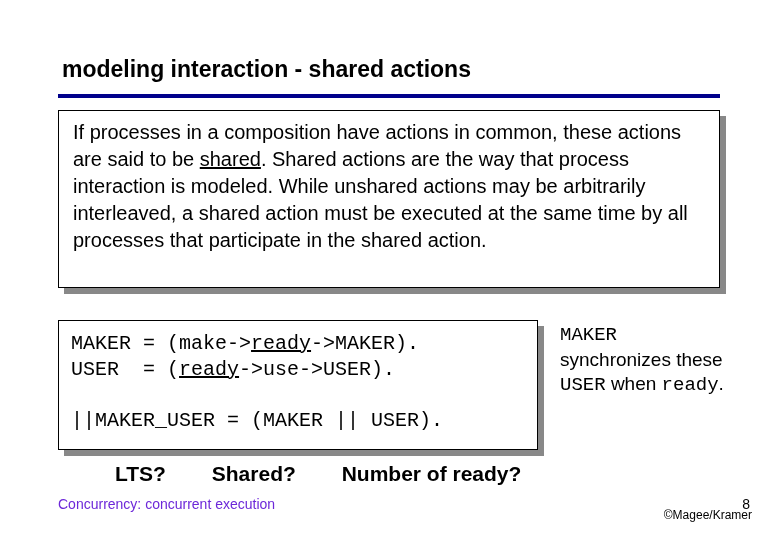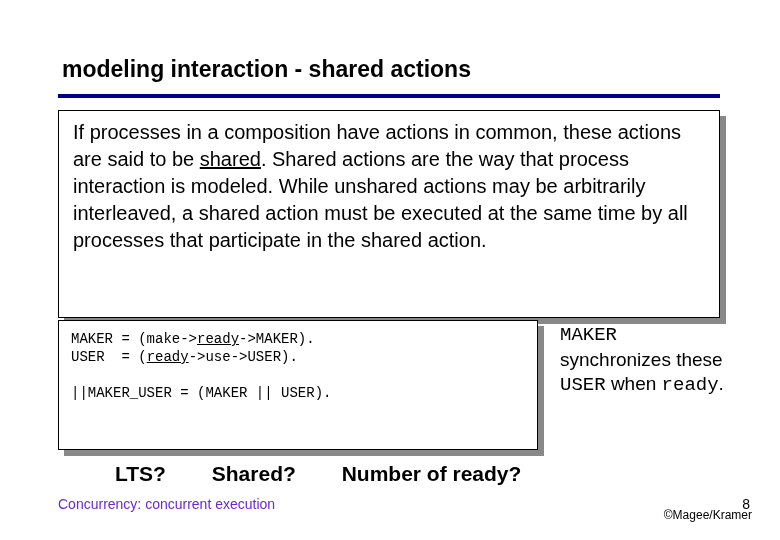--- a/index.html
+++ b/index.html
@@ -53,37 +53,37 @@
     height: 100%;
     background: #fff;
     border: 1px solid #000;
     box-sizing: border-box;
     padding: 8px 14px;
   }
   .box1 {
     top: 110px;
     left: 58px;
     width: 662px;
-    height: 208px;
+    height: 178px;
   }
   .box1 .face {
     font-family: "Comic Sans MS", "Comic Sans", cursive, sans-serif;
     font-size: 20px;
     line-height: 1.35;
   }
   .u { text-decoration: underline; }
   .box2 {
     top: 320px;
     left: 58px;
     width: 480px;
     height: 130px;
   }
   .box2 .face {
     font-family: "Courier New", Courier, monospace;
-    font-size: 14px;
+    font-size: 20px;
     line-height: 1.28;
     white-space: pre;
     padding: 10px 12px;
   }
   .side-note {
     position: absolute;
     top: 322px;
     left: 560px;
     width: 170px;
     font-family: "Comic Sans MS", "Comic Sans", cursive, sans-serif;

